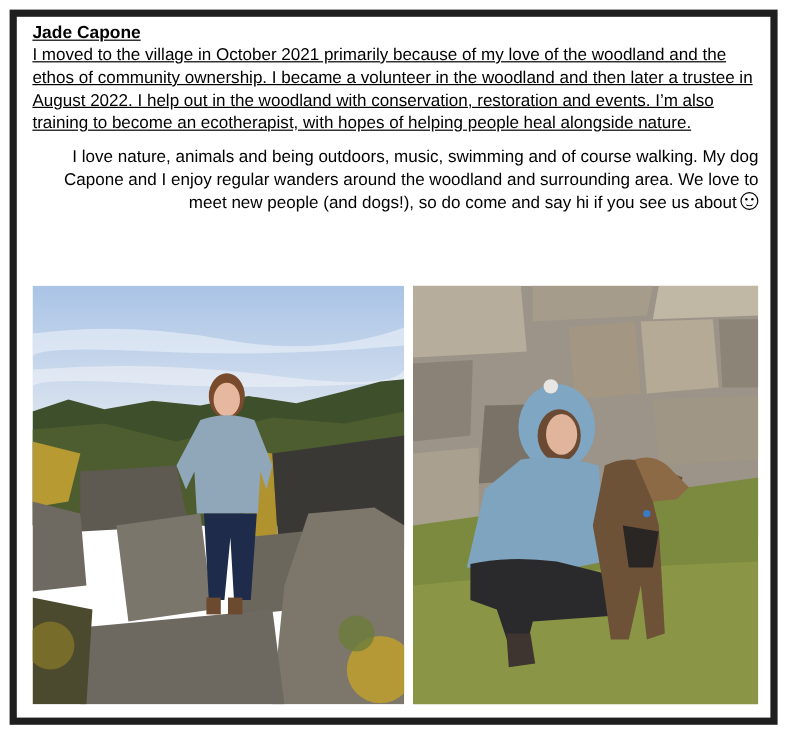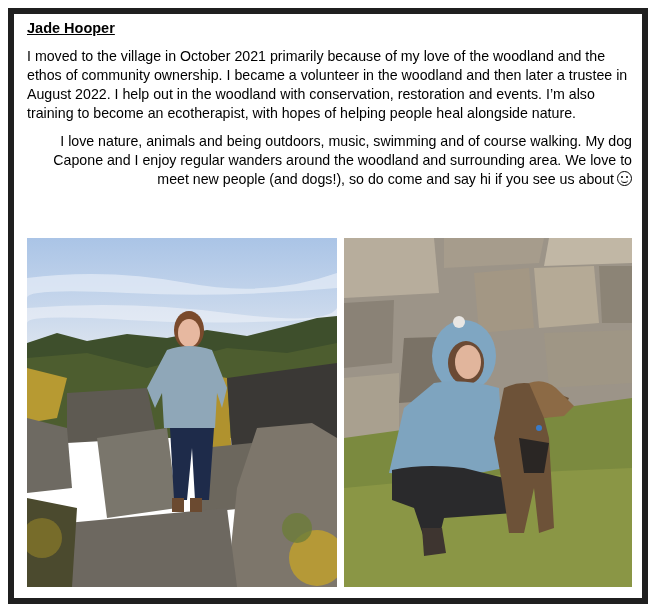--- a/index.html
+++ b/index.html
@@ -9,21 +9,21 @@
       border: 6px solid #1f1f1f; background: #ffffff;
     }
     .content {
       position: absolute; left: 13px; top: 5px; right: 10px;
       font-family: "Liberation Sans", sans-serif; color: #000;
       font-size: 14.2px; line-height: 19px;
     }
     .name { font-weight: bold; text-decoration: underline; font-size: 14.5px; line-height: 18px; }
     .role { font-weight: bold; font-style: italic; font-size: 14.5px; line-height: 19px; }
     .para { margin: 0; }
-    .para1 { margin-top: 10px; }
+    .para1 { margin-top: 0; text-decoration: underline; }
     .para2 { margin-top: 9px; text-align: right; }
     .smiley {
       display: inline-block; width: 13px; height: 13px; border: 1px solid #000; border-radius: 50%;
       position: relative; vertical-align: -2px; margin-left: 3px;
     }
     .smiley::before, .smiley::after {
       content: ""; position: absolute; top: 4px; width: 2px; height: 2px; background: #000; border-radius: 50%;
     }
     .smiley::before { left: 3px; } .smiley::after { right: 3px; }
     .smiley .mouth {
@@ -32,21 +32,21 @@
     }
     .photo { position: absolute; overflow: hidden; }
     .photo-left { left: 13px; top: 224px; width: 310px; height: 349px; }
     .photo-right { left: 330px; top: 224px; width: 288px; height: 349px; }
   </style>
 </head>
 <body>
 
 <div class="frame">
   <div class="content">
-    <div class="name">Jade Hooper</div>
+    <div class="name">Jade Capone</div>
     <p class="para para1">I moved to the village in October 2021 primarily because of my love of the woodland and the ethos of community ownership. I became a volunteer in the woodland and then later a trustee in August 2022. I help out in the woodland with conservation, restoration and events. I’m also training to become an ecotherapist, with hopes of helping people heal alongside nature.</p>
     <p class="para para2"><span>I love nature, animals and being outdoors, music, swimming and of course walking. My dog Capone and I enjoy regular wanders around the woodland and surrounding area. We love to meet new people (and dogs!), so do come and say hi if you see us about</span><span class="smiley"><span class="mouth"></span></span></p>
   </div>
 
   <div class="photo photo-left" title="Jade standing on large rocks at a quarry with autumn woodland and blue sky behind">
     <svg width="310" height="349" viewBox="0 0 310 349">
       <defs>
         <linearGradient id="sky" x1="0" y1="0" x2="0" y2="1">
           <stop offset="0" stop-color="#aac4e6"></stop>
           <stop offset="0.6" stop-color="#c9d8ec"></stop>

